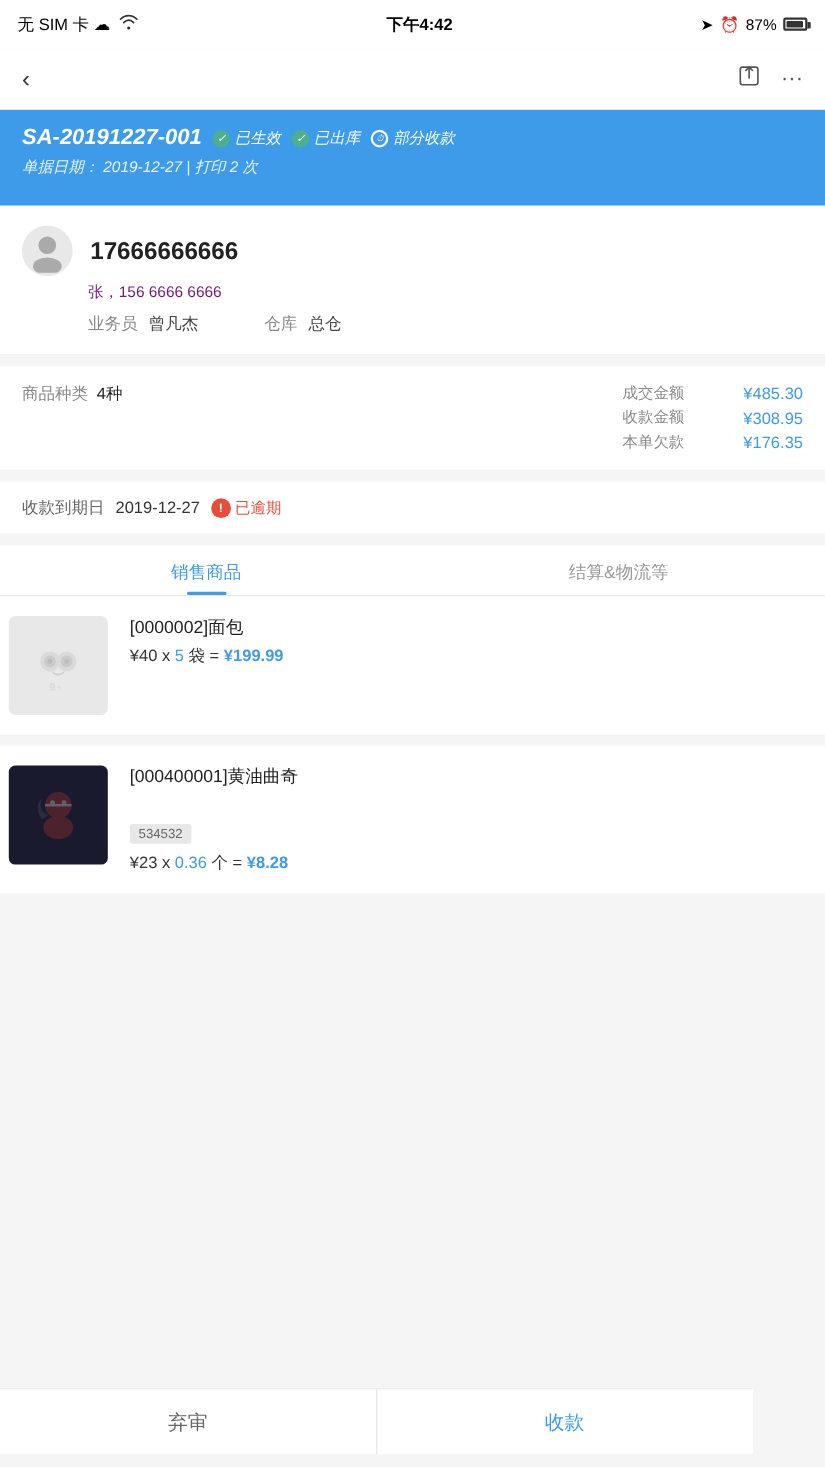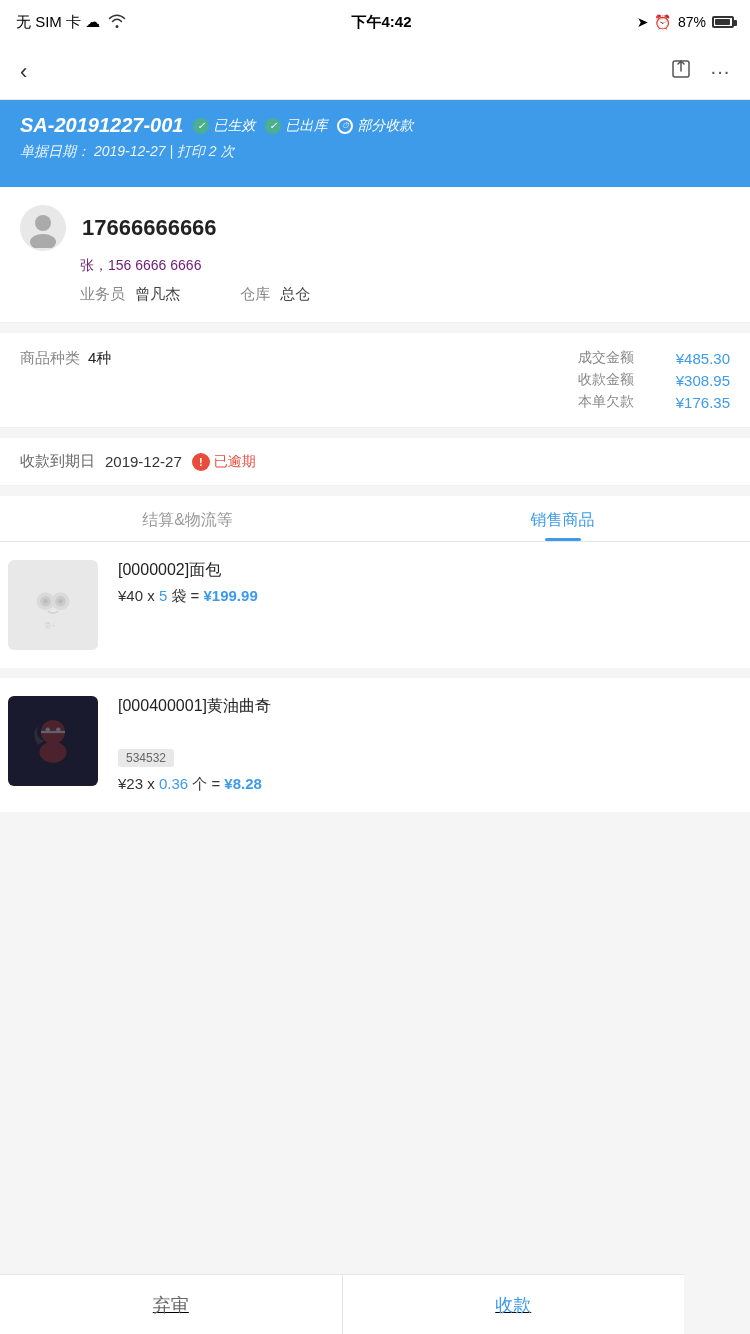--- a/index.html
+++ b/index.html
@@ -186,21 +186,21 @@
     .stats-right {
       display: flex;
       flex-direction: column;
       gap: 4px;
       text-align: right;
     }
     .stat-line {
       display: flex;
       justify-content: space-between;
       align-items: center;
-      gap: 16px;
+      gap: 28px;
     }
     .stat-name {
       font-size: 14px;
       color: #888;
     }
     .stat-amount {
       font-size: 15px;
       color: #3d9be9;
       font-weight: 500;
       min-width: 80px;
@@ -336,28 +336,27 @@
       color: #3d9be9;
       font-weight: 600;
     }
     .qty-highlight {
       color: #3d9be9;
     }
 
     
     .bottom-bar {
       position: fixed;
-      bottom: 0;
+      bottom: 12px;
       left: 0;
       width: 684px;
       height: 60px;
       background: #fff;
       border-top: 1px solid #e5e5e5;
       display: flex;
-      text-decoration: underline;
     }
     .bottom-btn {
       flex: 1;
       display: flex;
       align-items: center;
       justify-content: center;
       font-size: 18px;
       cursor: pointer;
     }
     .bottom-btn-left {
@@ -507,26 +506,26 @@
   <span class="due-label">收款到期日</span>
   <span class="due-date">2019-12-27</span>
   <span class="overdue-badge">
     <span class="overdue-icon">!</span>
     <span>已逾期</span>
   </span>
 </div>
 
 <div class="tabs-section">
   <div class="tabs-row">
-    <div class="tab-item inactive">
-      <span>结算&amp;物流等</span>
-    </div>
     <div class="tab-item active">
       <span>销售商品</span>
       <div class="tab-underline"></div>
+    </div>
+    <div class="tab-item inactive">
+      <span>结算&amp;物流等</span>
     </div>
   </div>
 </div>
 
 <div class="product-list" style="padding-bottom: 80px;">
 
   <div class="product-item">
     <div class="product-thumb">
 
       <svg viewBox="0 0 80 80" fill="#999">

